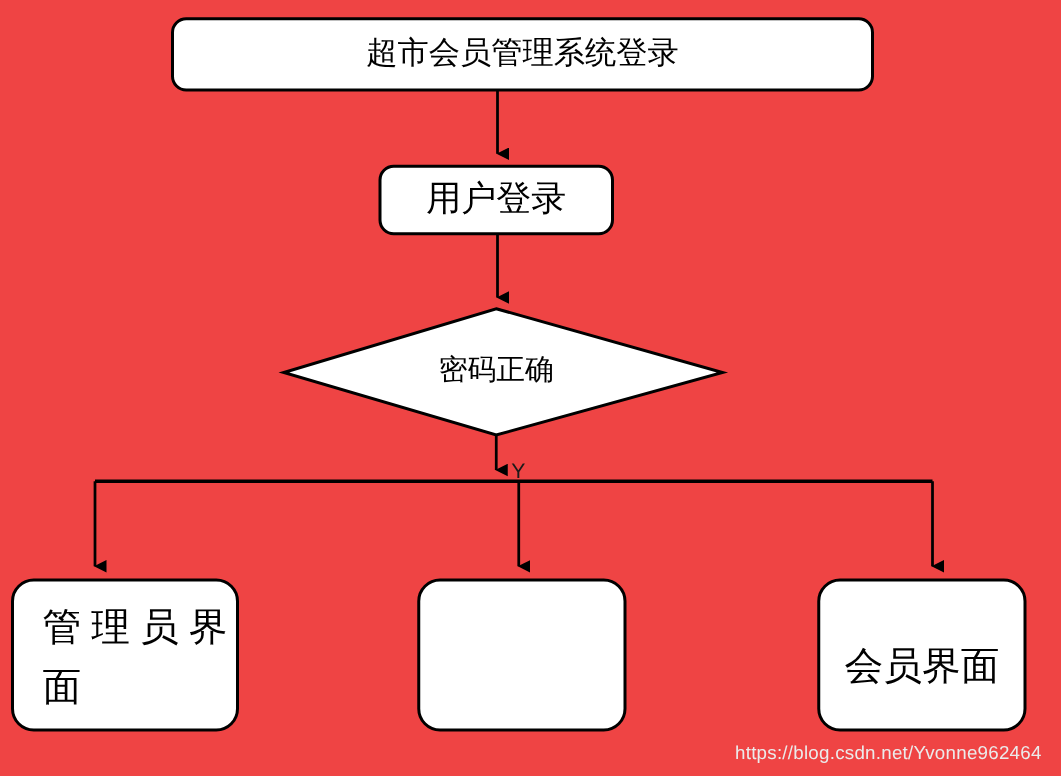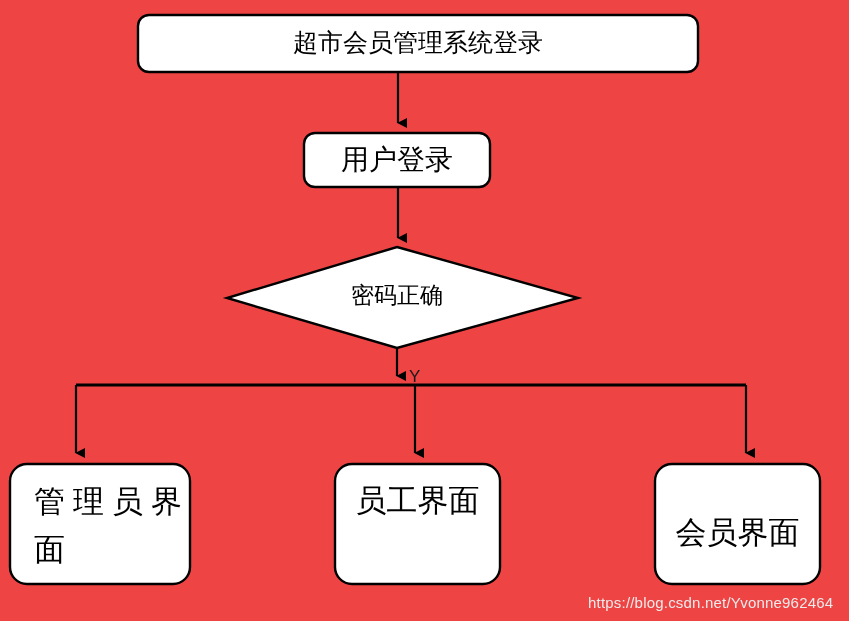--- a/index.html
+++ b/index.html
@@ -106,21 +106,20 @@
   <div class="node-label title-label" style="left:138px; top:15px; width:560px; height:57px;">超市会员管理系统登录</div>
 
   <div class="node-label process-label" style="left:304px; top:133px; width:186px; height:54px;">用户登录</div>
 
   <div class="node-label decision-label" style="left:227px; top:275px; width:340px; height:46px;">密码正确</div>
 
   <div class="node-label terminal-label" style="left:10px; top:478px; width:180px; height:80px; align-items:flex-start; justify-content:flex-start; padding-left:24px; box-sizing:border-box;">
     <span class="label-admin">管理员界面</span>
   </div>
 
-  <div class="node-label terminal-label" style="left:335px; top:480px; width:165px; height:42px;">员工界面</div>
 
   <div class="node-label terminal-label" style="left:655px; top:480px; width:165px; height:42px;margin-top:32px;">会员界面</div>
 
   <div class="branch-flag" style="left:409px; top:367px;">Y</div>
 
   <div class="watermark" style="left:588px; top:594px;">https://blog.csdn.net/Yvonne962464</div>
 
 </div>
 
 </body></html>

